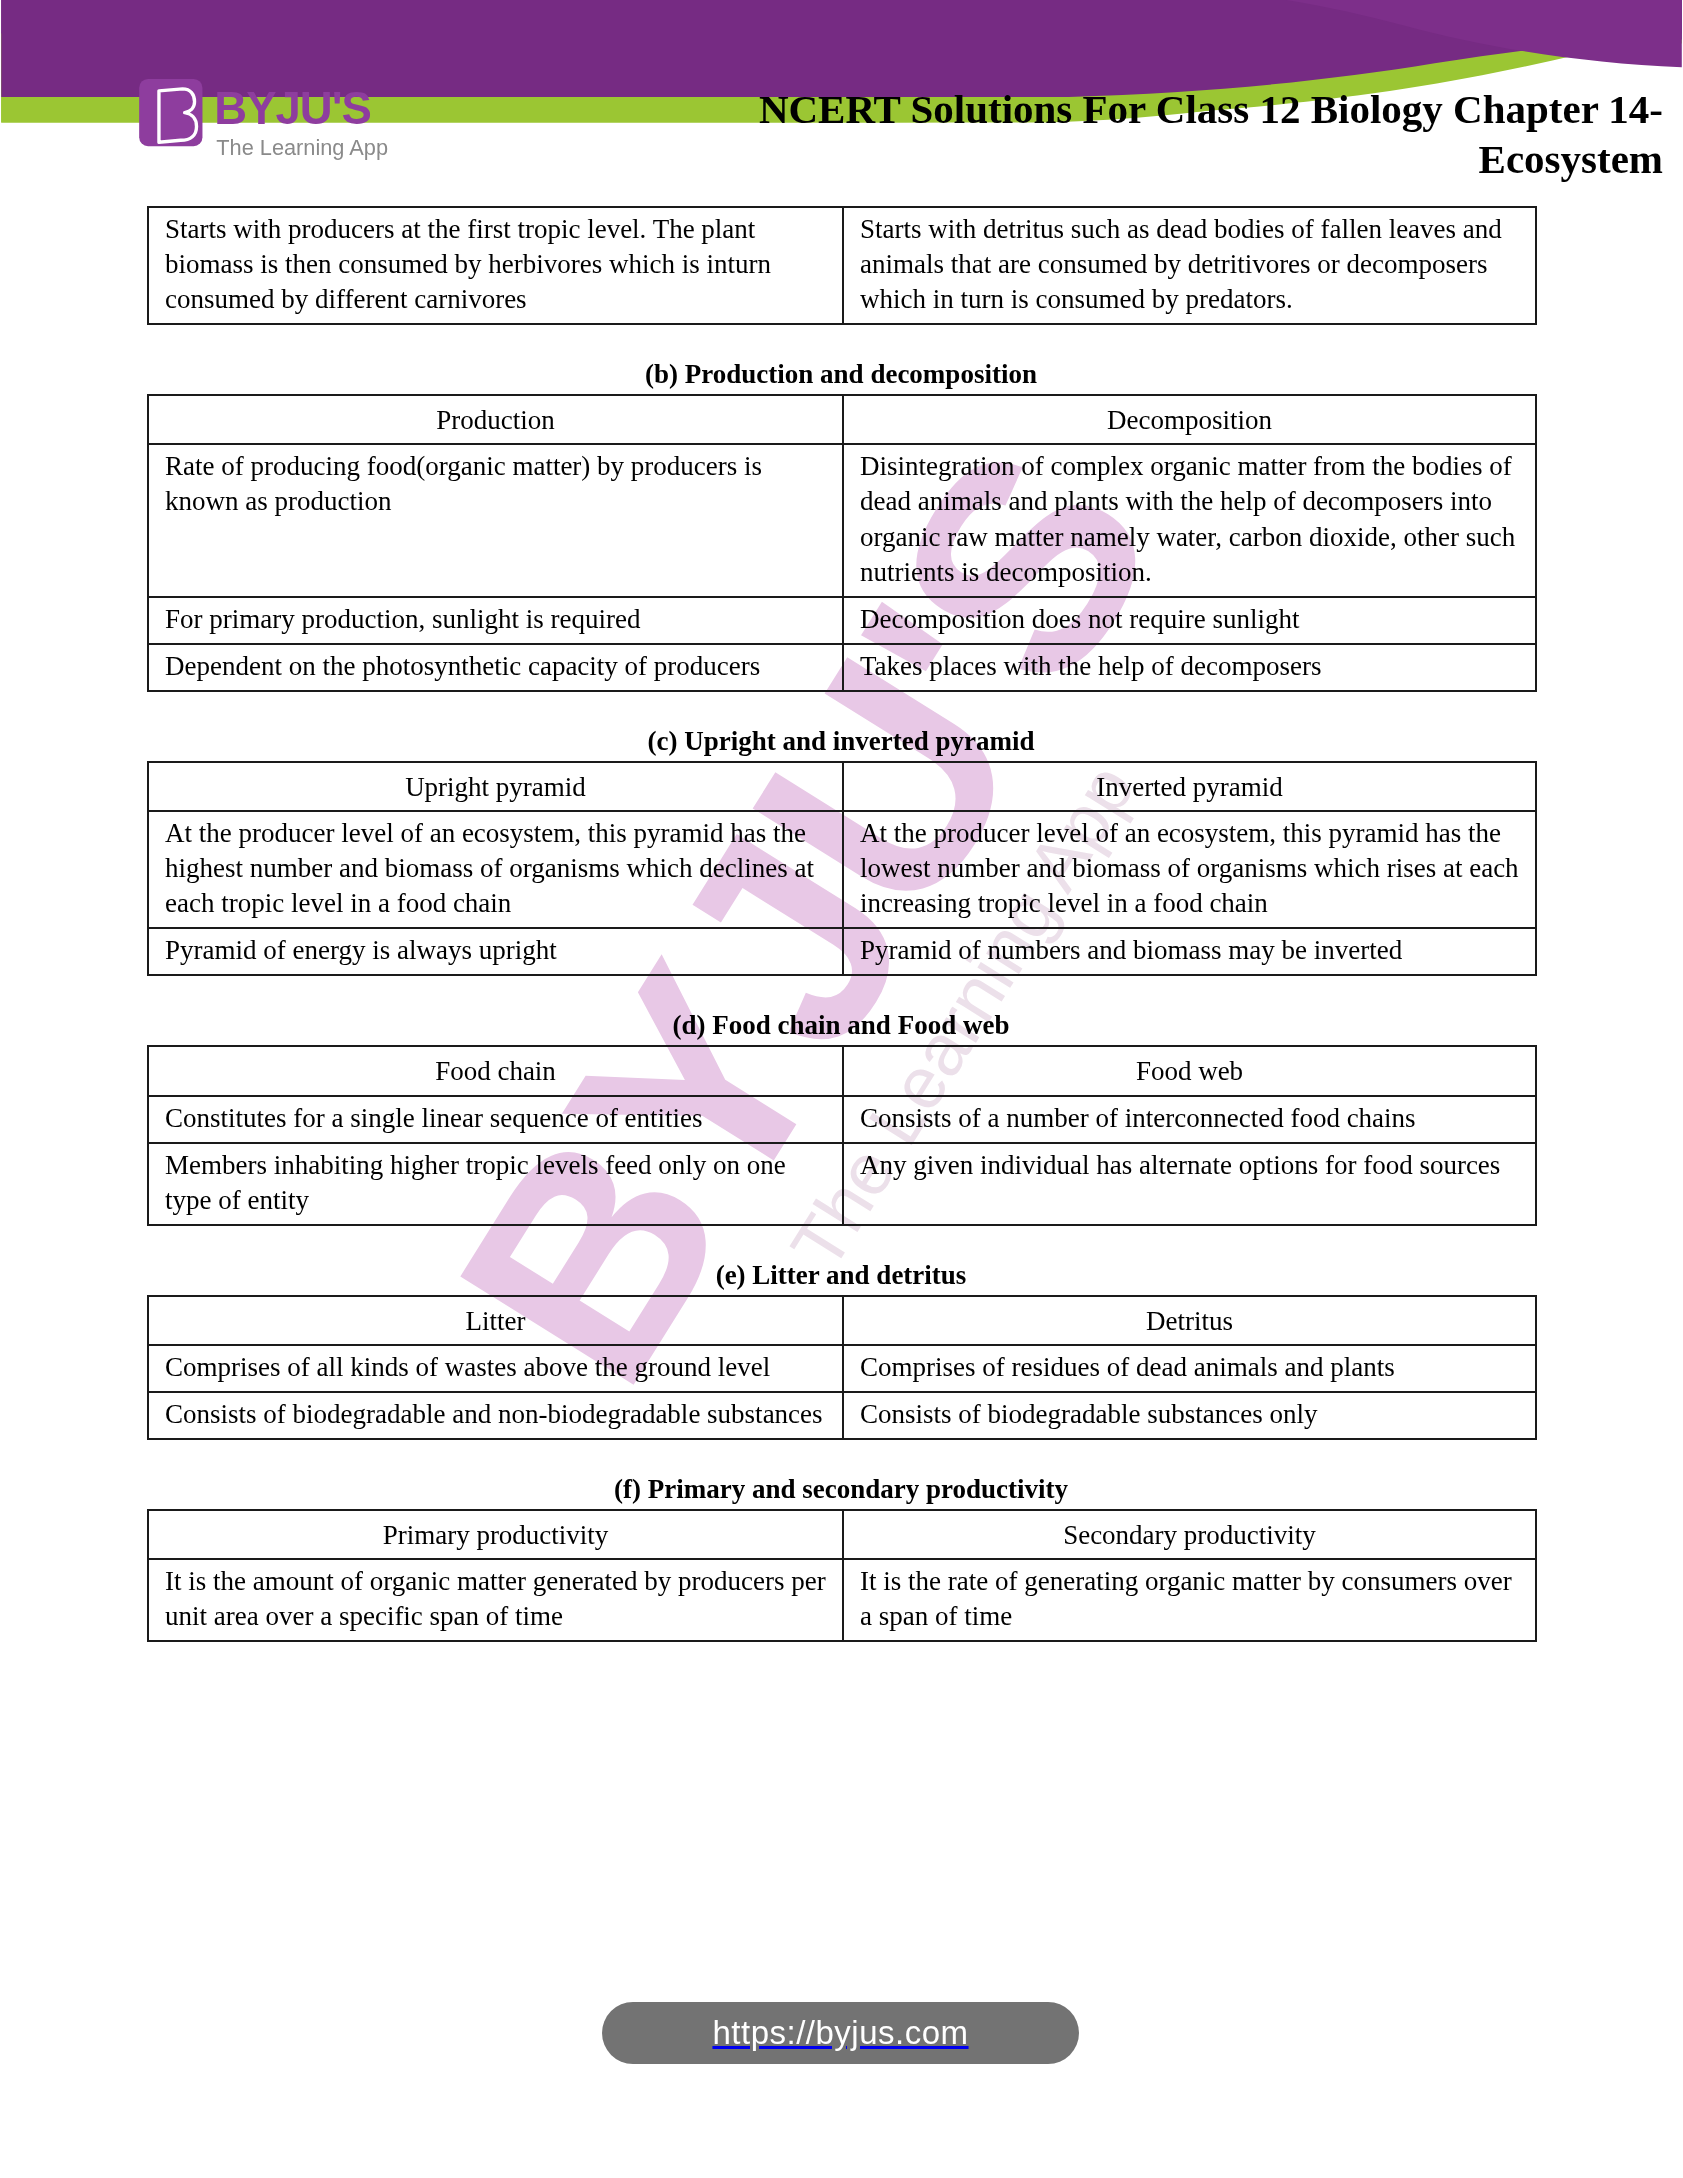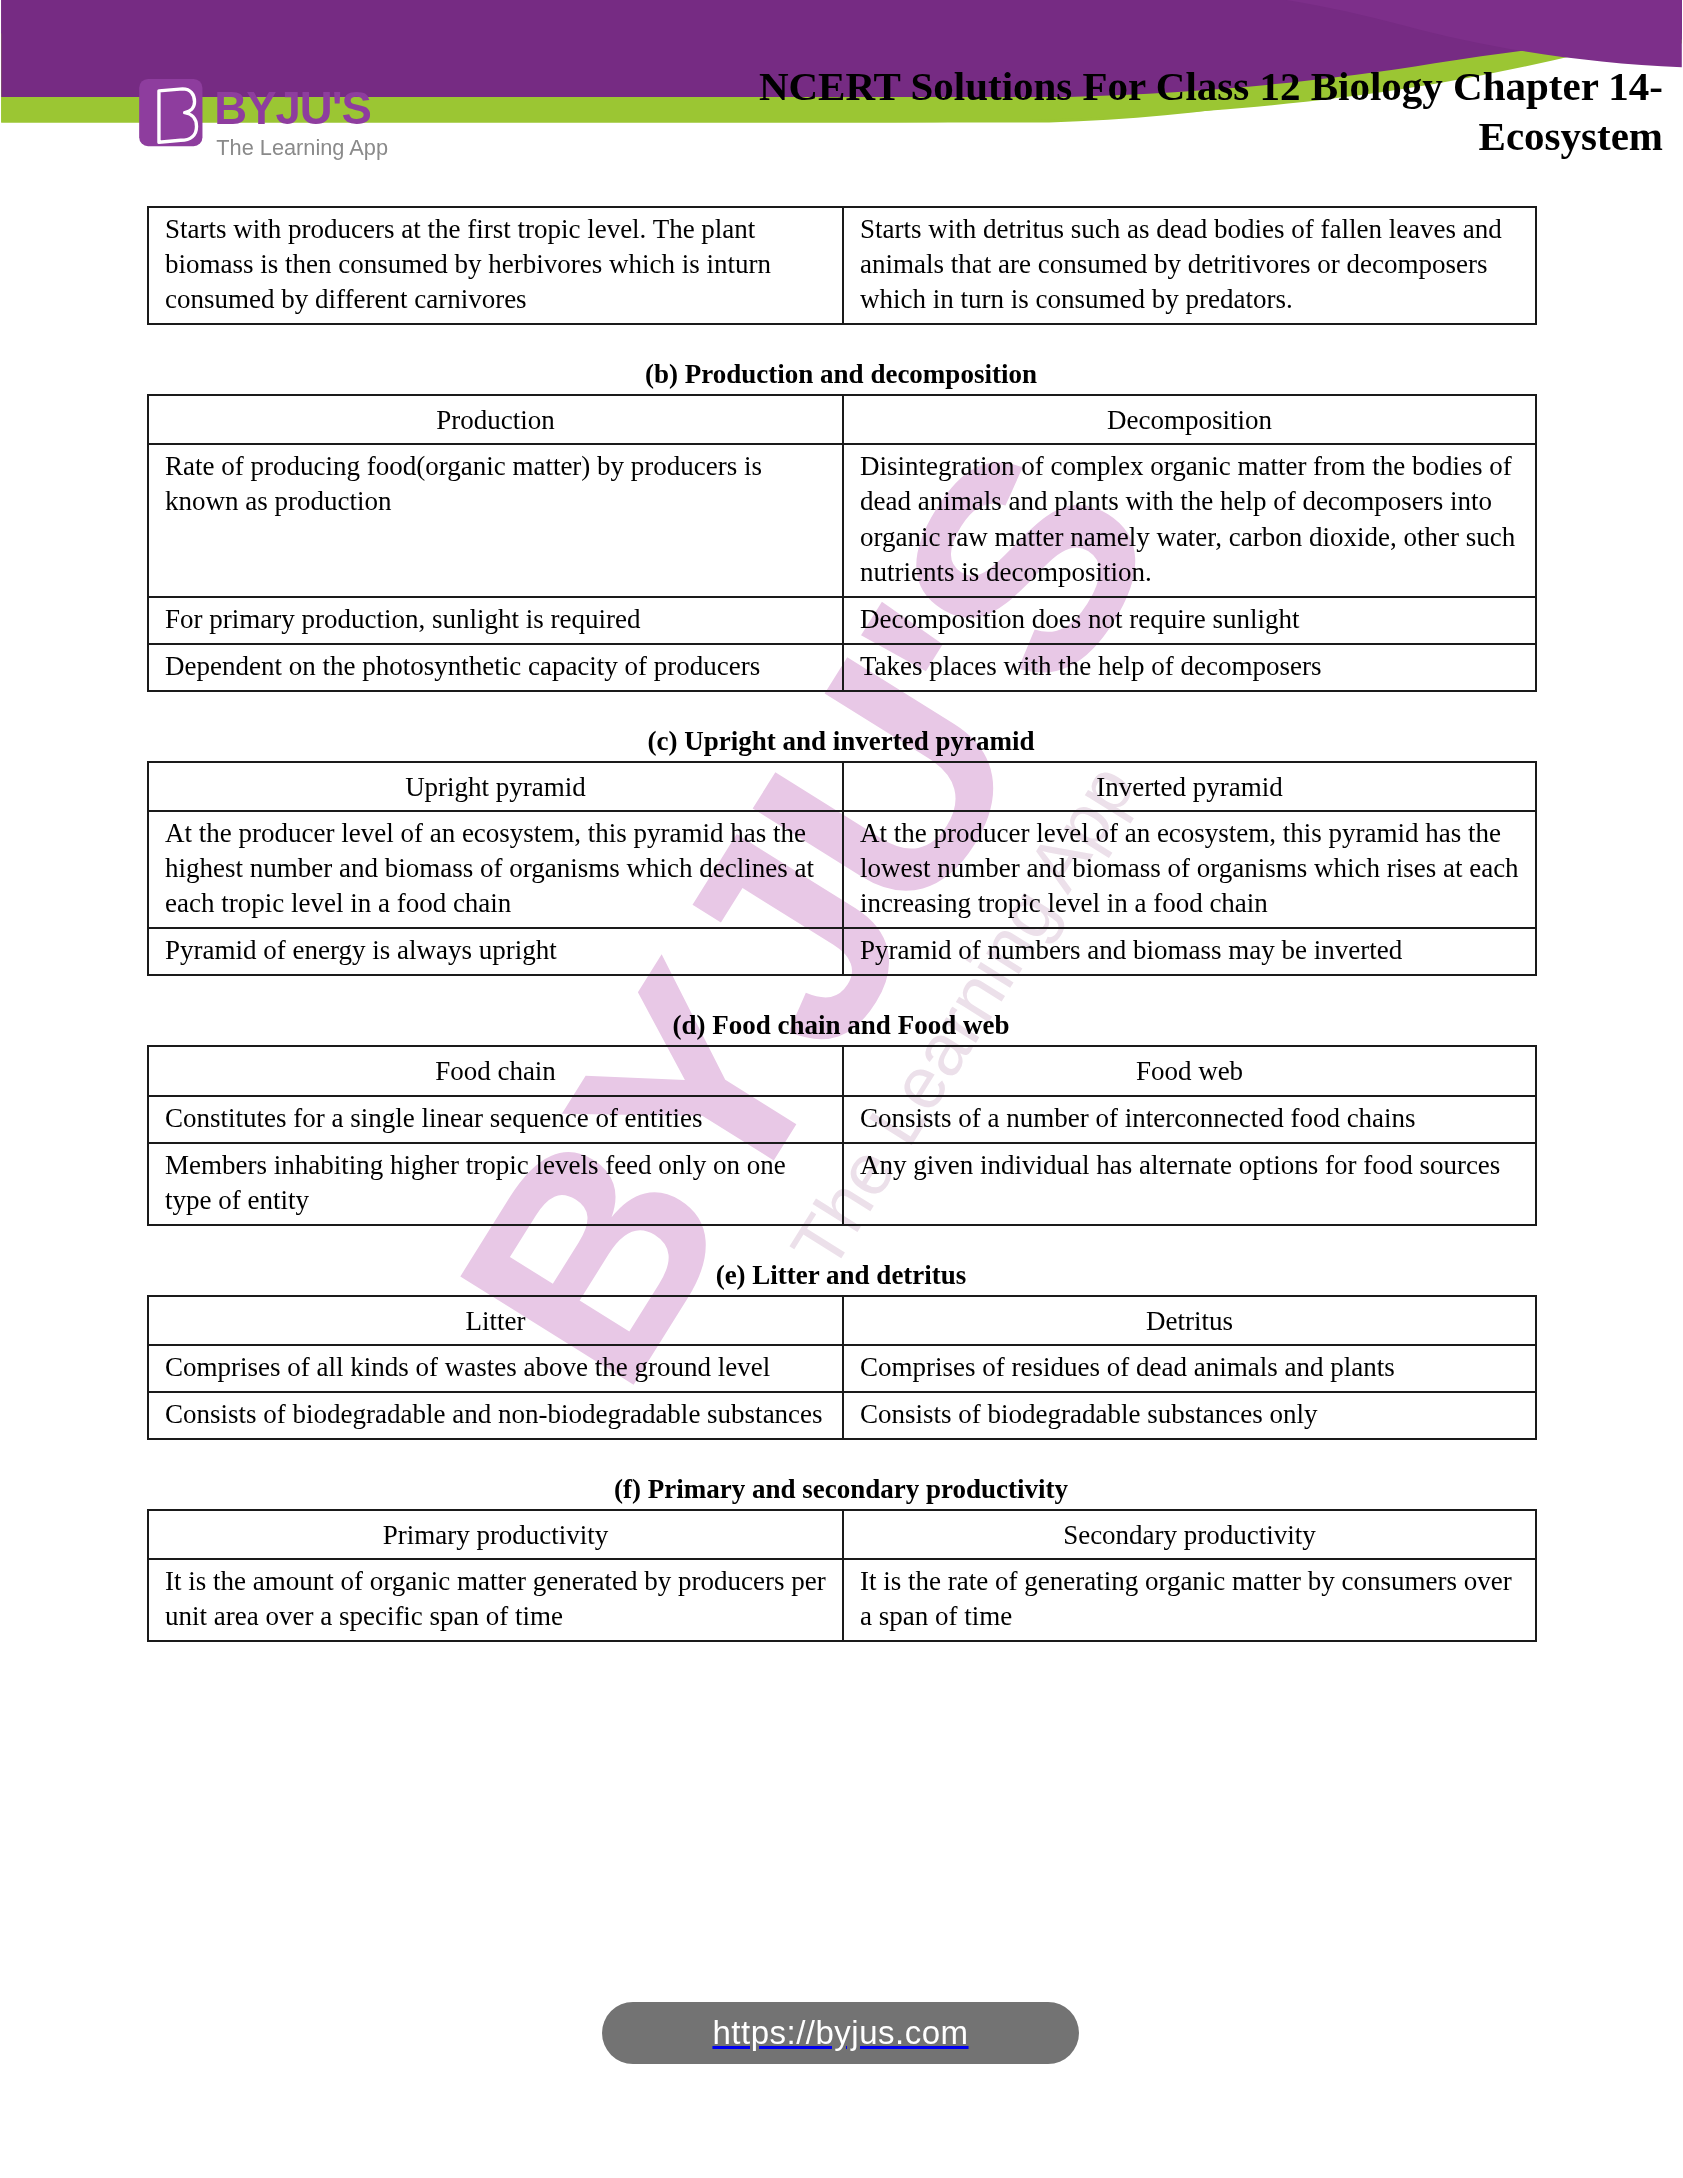--- a/index.html
+++ b/index.html
@@ -72,21 +72,21 @@
     top: 77px;
     width: 297px;
     height: 89px;
     z-index: 3;
   }
 
   
   .doc-title {
     position: absolute;
     left: 614px;
-    top: 61px;
+    top: 84px;
     width: 1049px;
     text-align: right;
     font-family: "Liberation Serif", "DejaVu Serif", serif;
     font-weight: bold;
     font-size: 41px;
     line-height: 1.22;
     color: #000;
     z-index: 3;
   }
 

